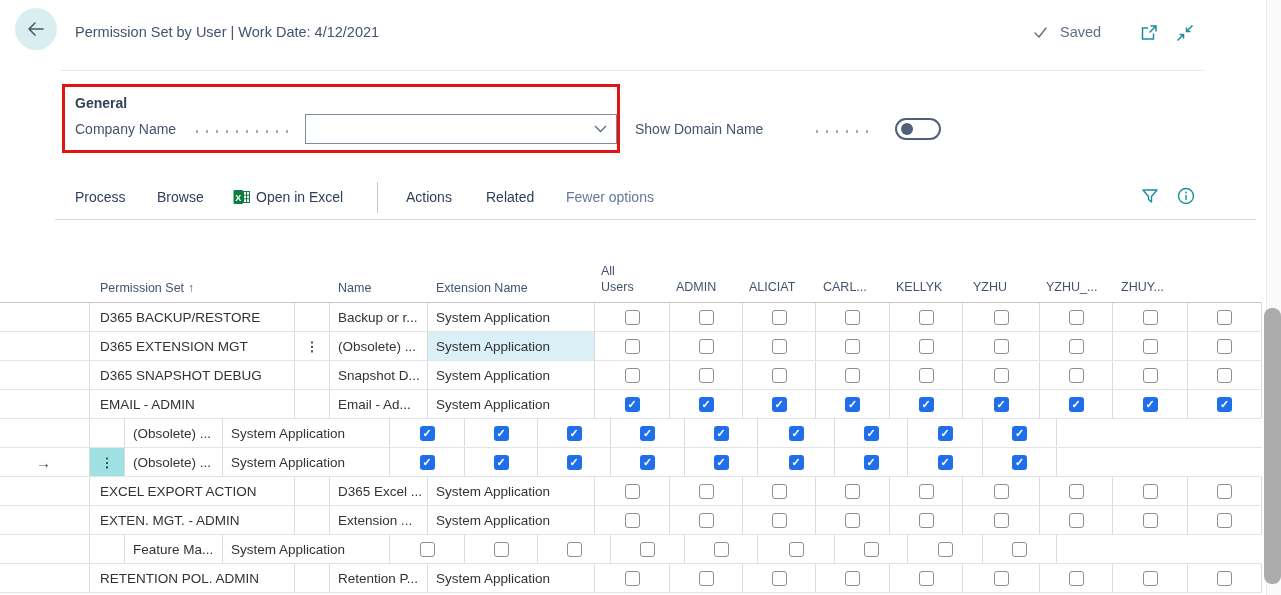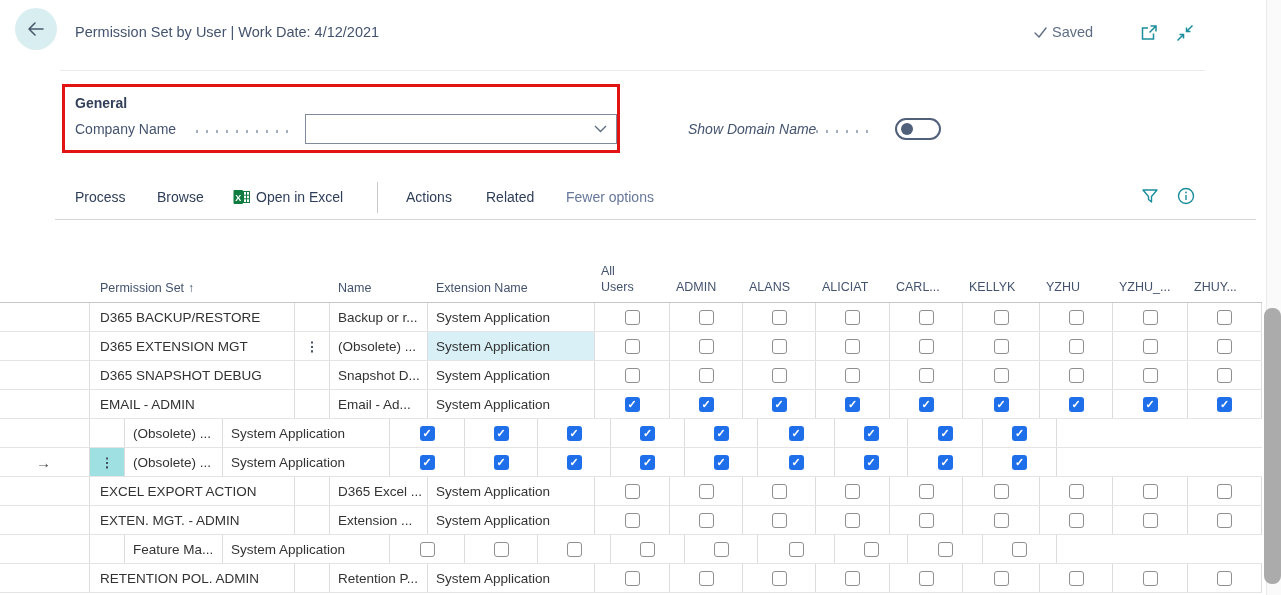--- a/index.html
+++ b/index.html
@@ -12,21 +12,21 @@
     color: #44536e;
   }
 
   
   .back-circle {
     position: absolute; left: 15px; top: 8px; width: 42px; height: 42px;
     border-radius: 50%; background: #d9eef0;
     display: flex; align-items: center; justify-content: center; cursor: pointer;
   }
   .page-title { position: absolute; left: 75px; top: 24px; font-size: 14.5px; color: #44536e; white-space: nowrap; }
-  .saved-wrap { position: absolute; left: 1033px; top: 24px; display: flex; align-items: center; gap: 4px; color: #5f6e85; font-size: 14.5px; }
+  .saved-wrap { position: absolute; left: 1033px; top: 24px; display: flex; align-items: center; gap: 12px; color: #5f6e85; font-size: 14.5px; }
   .hdr-icon { position: absolute; top: 23px; width: 20px; height: 20px; cursor: pointer; }
   .hdr-divider { position: absolute; top: 70px; left: 60px; width: 1145px; height: 1px; background: #eaeaea; }
 
   
   .annotation-box {
     position: absolute; left: 62px; top: 84px; width: 558px; height: 69px;
     border: 3px solid #e21313; pointer-events: none;
   }
   .general-title { position: absolute; left: 75px; top: 95px; font-size: 14px; font-weight: 700; color: #33405a; }
   .field-label { position: absolute; font-size: 14px; color: #44536e; white-space: nowrap; }
@@ -131,21 +131,21 @@
 
   <div class="field-label" style="left:75px; top:121px;">Company Name</div>
   <div class="leader" style="left:192px; top:130px; width:104px;"></div>
   <div class="combobox">
     <span></span>
     <svg width="13" height="8" viewBox="0 0 13 8">
       <path d="M1 1 L6.5 6.5 L12 1" stroke="#5a6a80" stroke-width="1.3" fill="none"></path>
     </svg>
   </div>
 
-  <div class="field-label" style="left:688px; top:121px;font-style:italic;">Show Domain Name</div>
+  <div class="field-label" style="left:635px; top:121px;">Show Domain Name</div>
   <div class="leader" style="left:812px; top:130px; width:64px;"></div>
   <div class="toggle">
     <span class="knob"></span>
   </div>
 </div>
 
 <div>
   <span class="tb-item" style="left:75px">Process</span>
   <span class="tb-item" style="left:157px">Browse</span>
   <span class="tb-item tb-excel" style="left:233px">
@@ -178,21 +178,20 @@
     <div class="hcell pset" style="width: 205px;">
       <span>Permission Set</span>
       <span class="sort">↑</span>
     </div>
     <div class="hcell menucol" style="width: 35px;"></div>
     <div class="hcell" style="width: 98px;">Name</div>
     <div class="hcell" style="width: 167px;">Extension Name</div>
     <div class="hcell user" style="width: 75px; white-space: pre-line;">All
 Users</div>
     <div class="hcell user" style="width: 73px;">ADMIN</div>
-    <div class="hcell user" style="width: 73px;">ALANS</div>
     <div class="hcell user" style="width: 74px;">ALICIAT</div>
     <div class="hcell user" style="width: 73px;">CARL...</div>
     <div class="hcell user" style="width: 77px;">KELLYK</div>
     <div class="hcell user" style="width: 73px;">YZHU</div>
     <div class="hcell user" style="width: 75px;">YZHU_...</div>
     <div class="hcell user" style="width: 74px;">ZHUY...</div>
   </div>
 <div class="grid-body" id="grid-body">
     <div class="trow">
       <div class="cell gutter" style="width: 90px;"></div>

